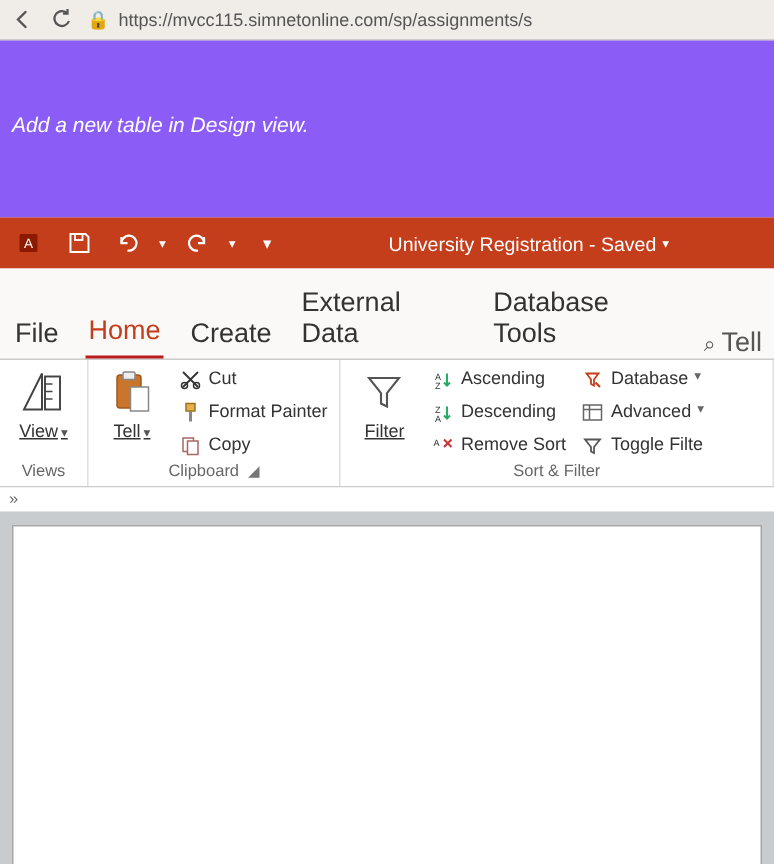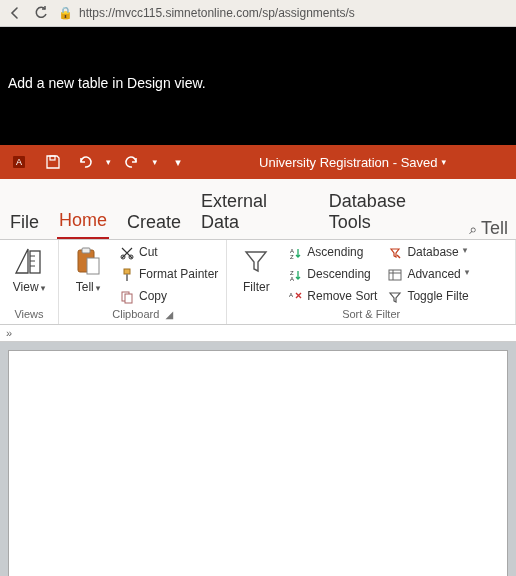--- a/index.html
+++ b/index.html
@@ -15,24 +15,25 @@
     align-items: center;
     background: #f0ede8;
     padding: 4px 6px;
     gap: 8px;
     border-bottom: 1px solid #ccc;
   }
   .browser-bar .nav-btn { width: 18px; height:18px; display:flex; align-items:center; justify-content:center; color:#555; }
   .browser-bar .url { flex:1; color:#555; font-size:12px; white-space:nowrap; overflow:hidden; display:flex; align-items:center; gap:6px; }
   .padlock { font-size:12px; color:#666; }
   .prompt-bar {
-    background: #000000;
+    background: #8b5cf6;
     color: #fff;
     padding: 48px 8px 54px 8px;
     font-size: 14px;
+    font-style: italic;
   }
   .title-bar {
     background: #c43e1c;
     color: #fff;
     display: flex;
     align-items: center;
     padding: 6px 10px;
     gap: 10px;
   }
   .title-bar .tbtn { width:22px; height:22px; display:flex; align-items:center; justify-content:center; }
@@ -59,21 +60,21 @@
     color:#333;
   }
   .group {
     display:flex;
     flex-direction:column;
     border-right:1px solid #e0e0e0;
     padding:4px 6px 2px 6px;
   }
   .group .body { flex:1; display:flex; align-items:flex-start; gap:6px; }
   .group .label { text-align:center; font-size:11px; color:#666; padding:2px 0; display:flex; justify-content:center; gap:6px; align-items:center;}
-  .big-btn { display:flex; flex-direction:column; align-items:center; justify-content:flex-start; width:46px; gap:4px; padding:2px 0;}
+  .big-btn { display:flex; flex-direction:column; align-items:center; justify-content:flex-start; width:46px; gap:4px; padding:2px 0;text-decoration:underline;}
   .big-btn .icon { width:30px; height:30px; display:flex; align-items:center; justify-content:center; }
   .big-btn .lab { font-size:12px; }
   .drop::after { content:"▾"; font-size:9px; color:#555; margin-left:2px; }
   .vlist { display:flex; flex-direction:column; gap:4px; }
   .cmd { display:flex; align-items:flex-start; gap:4px; white-space:nowrap; padding:1px 2px;}
   .cmd .micon { width:16px; height:16px; display:inline-flex; align-items:center; justify-content:center; }
   .dlg-launcher { font-size:10px; color:#777; }
   .expand-bar { background:#fff; border-bottom:1px solid #ccc; padding:2px 6px; color:#666; font-size:11px;}
   .workspace { background:#c8cccf; height:250px; padding:8px; }
   .inner { background:#fff; width:100%; height:100%; border:1px solid #a7a7a7; }

